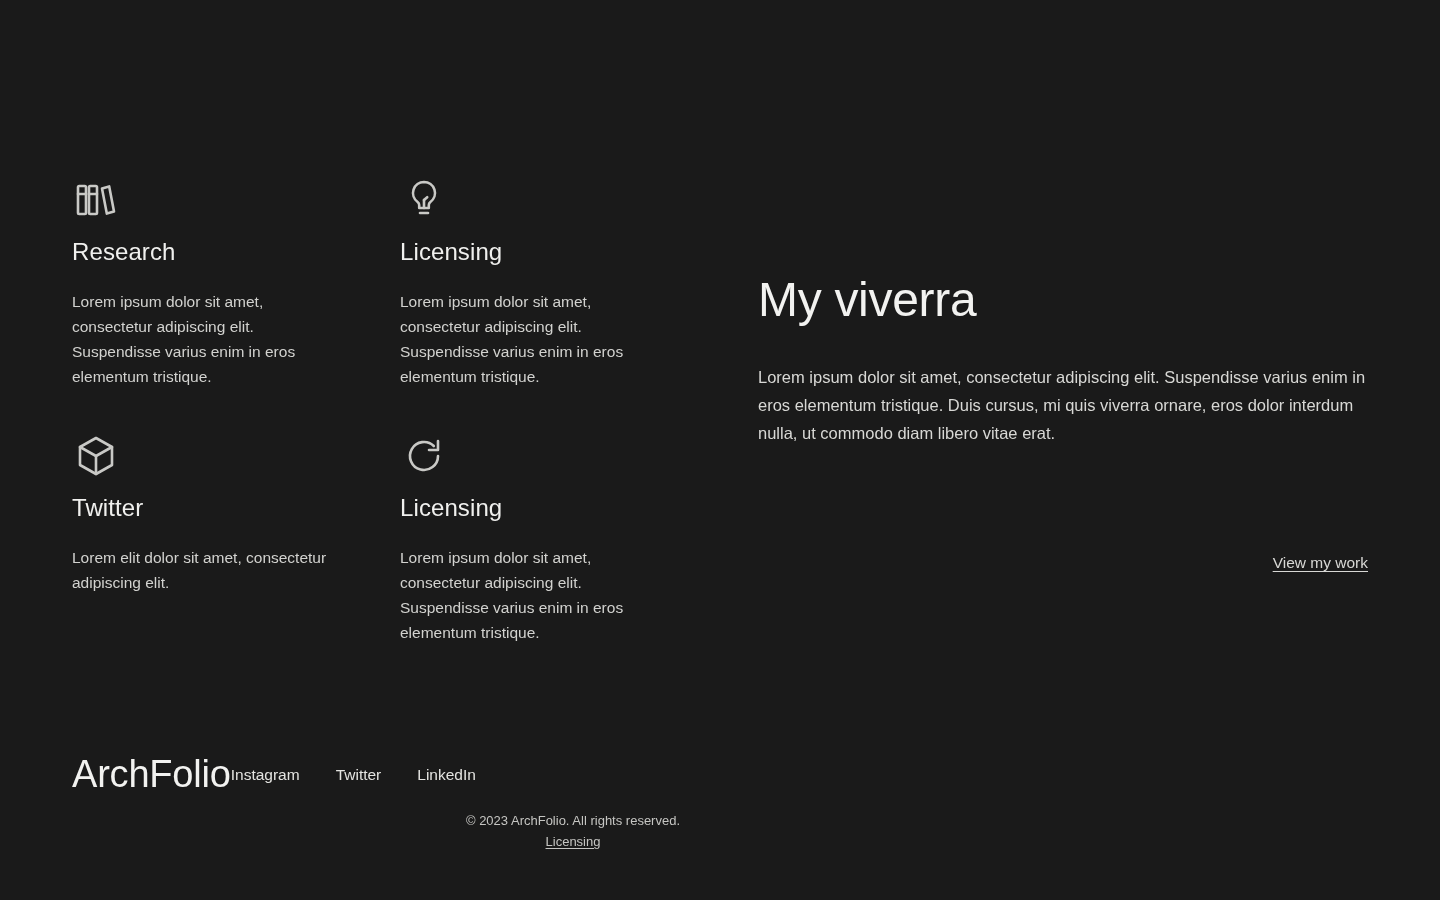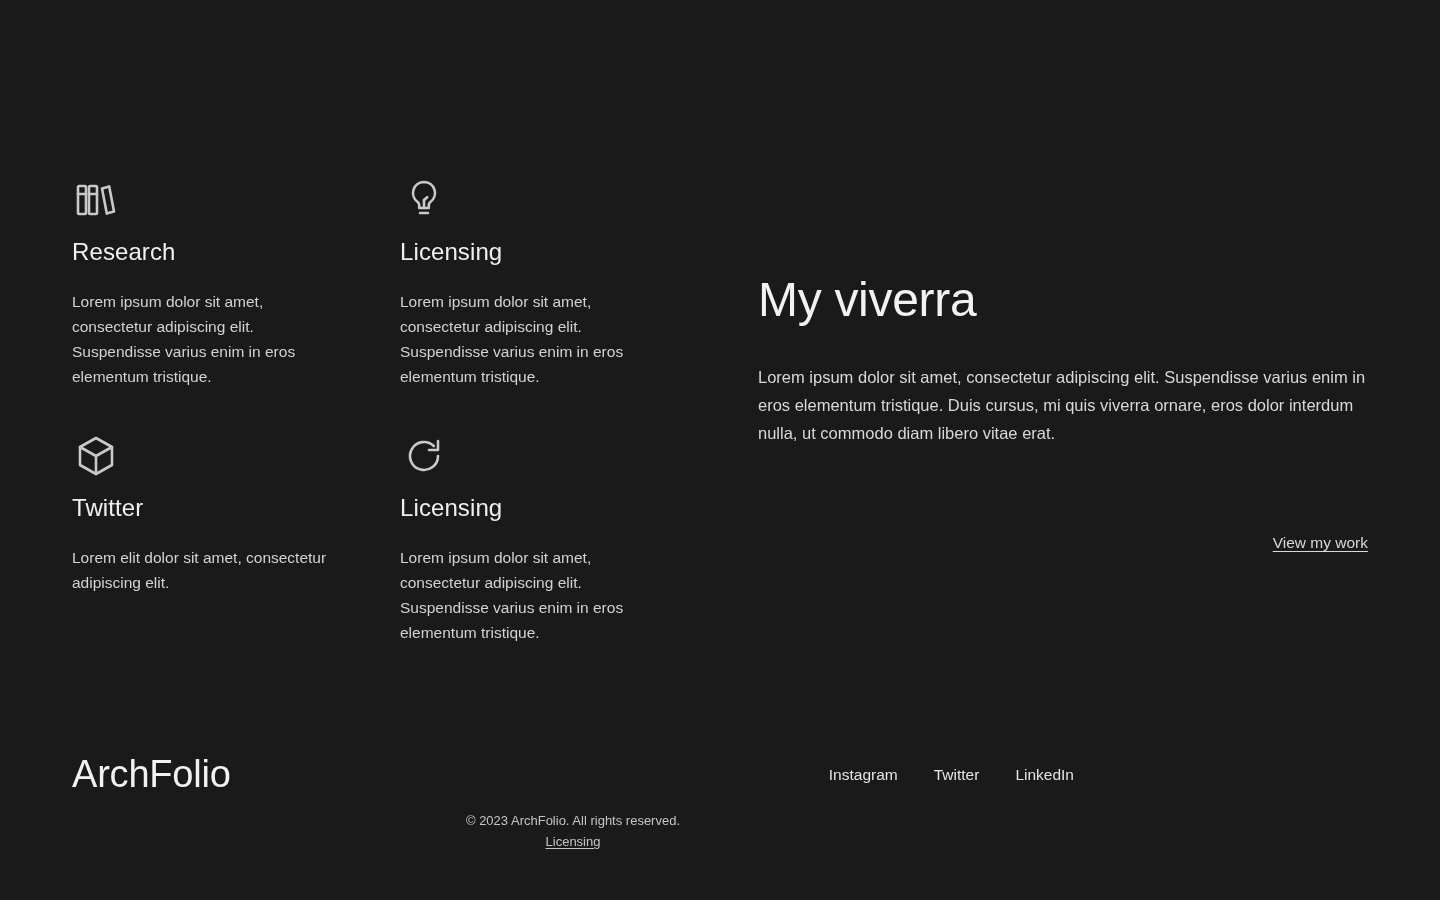--- a/index.html
+++ b/index.html
@@ -82,21 +82,21 @@
   .process-text p {
     margin: 0;
     font-size: 16.5px;
     line-height: 28px;
     color: #d8d8d5;
     max-width: 608px;
   }
   .view-work-wrap {
     position: absolute;
     right: 0;
-    top: 358px;
+    top: 378px;
     text-align: right;
   }
   .view-work {
     font-size: 15.5px;
     color: #d8d8d5;
     text-decoration: underline;
     text-underline-offset: 3px;
     cursor: pointer;
   }
 
@@ -108,21 +108,20 @@
     bottom: 0;
     height: 160px;
   }
   .footer-main {
     position: absolute;
     left: 72px;
     right: 72px;
     top: 14px;
     display: flex;
     align-items: center;
-    justify-content: space-between;
   }
   .brand {
     font-size: 38px;
     font-weight: 400;
     letter-spacing: -0.2px;
     color: #f2f2f0;
     line-height: 1.1;
   }
   .social {
     display: flex;

